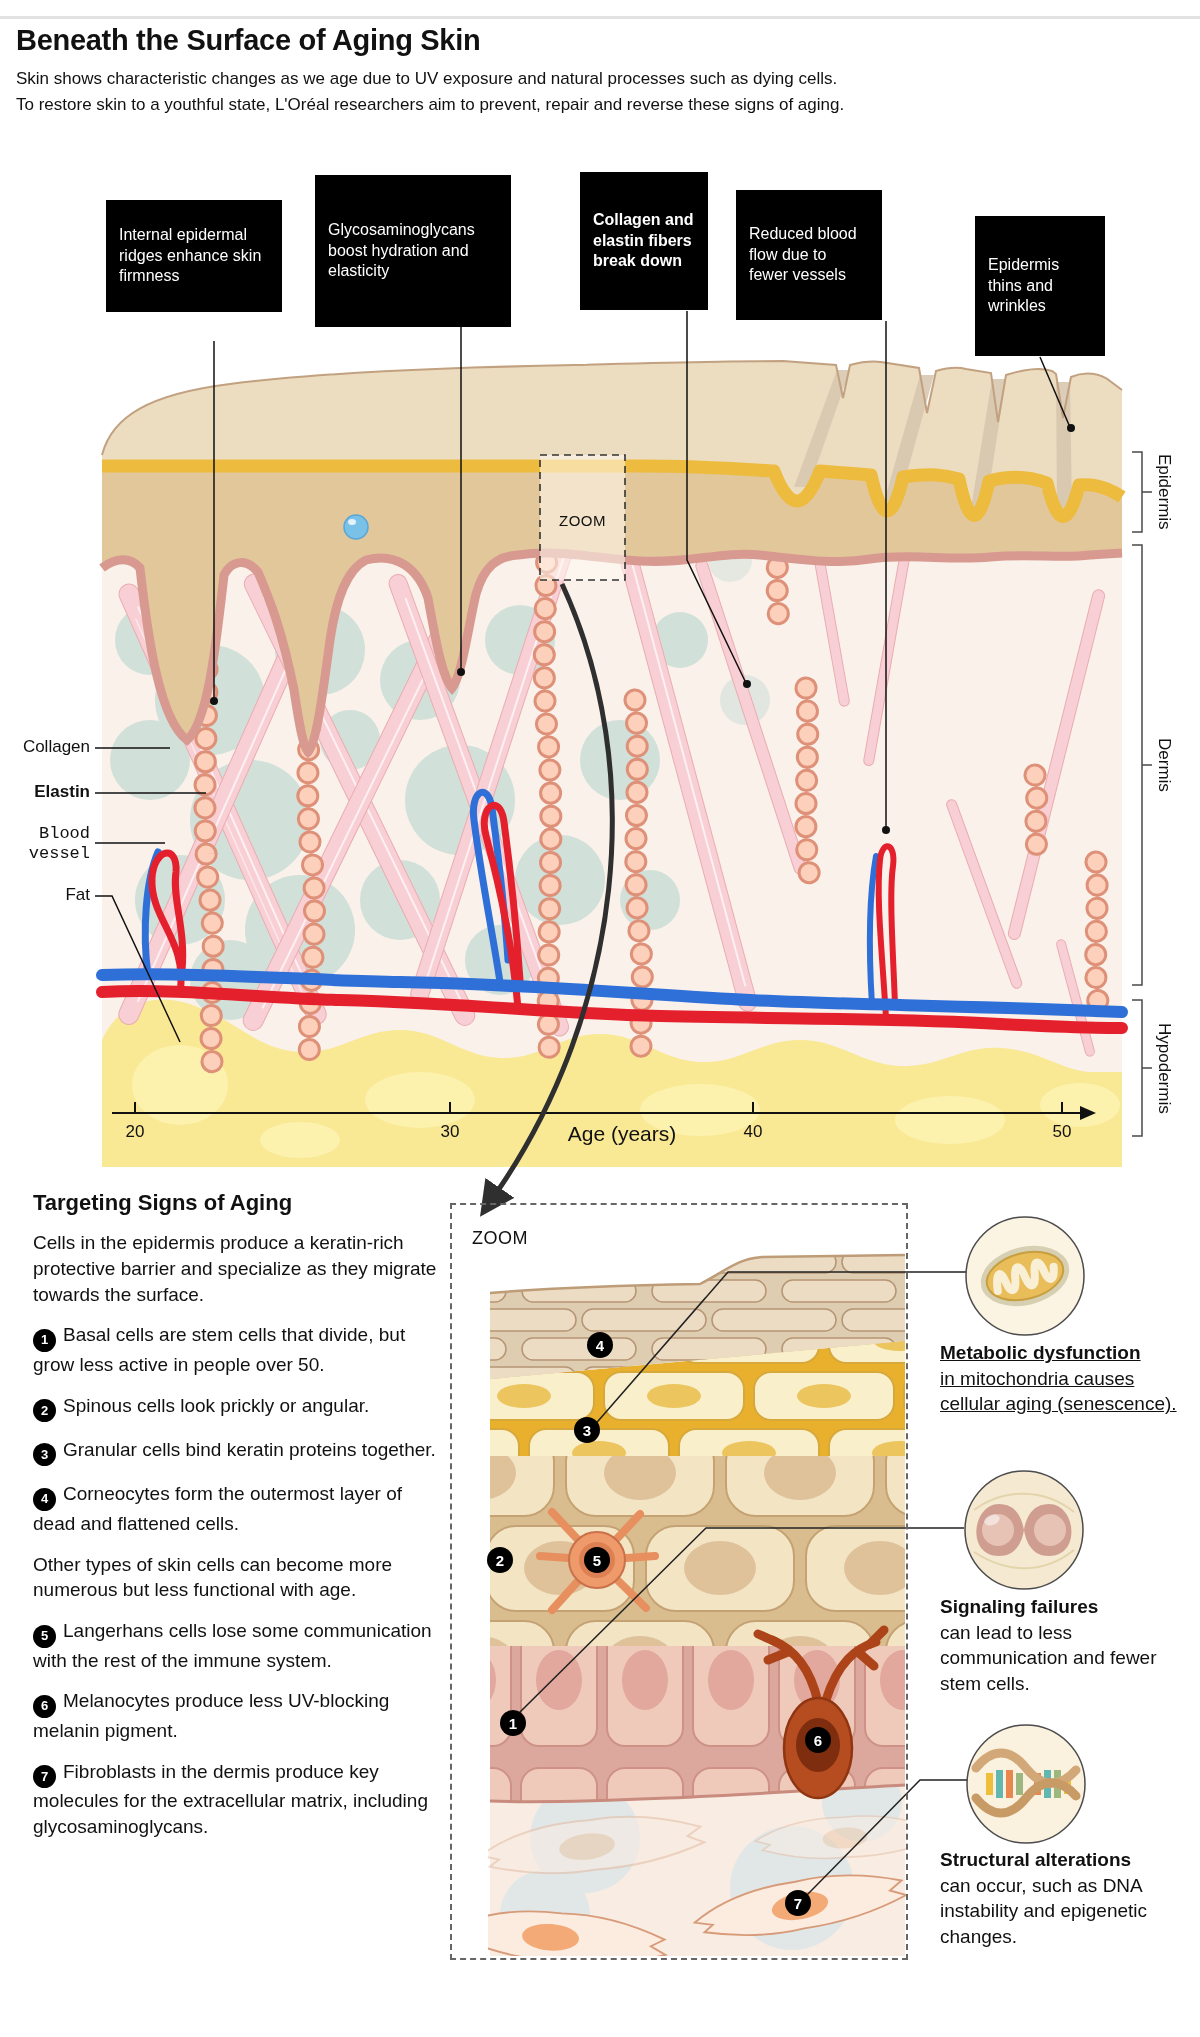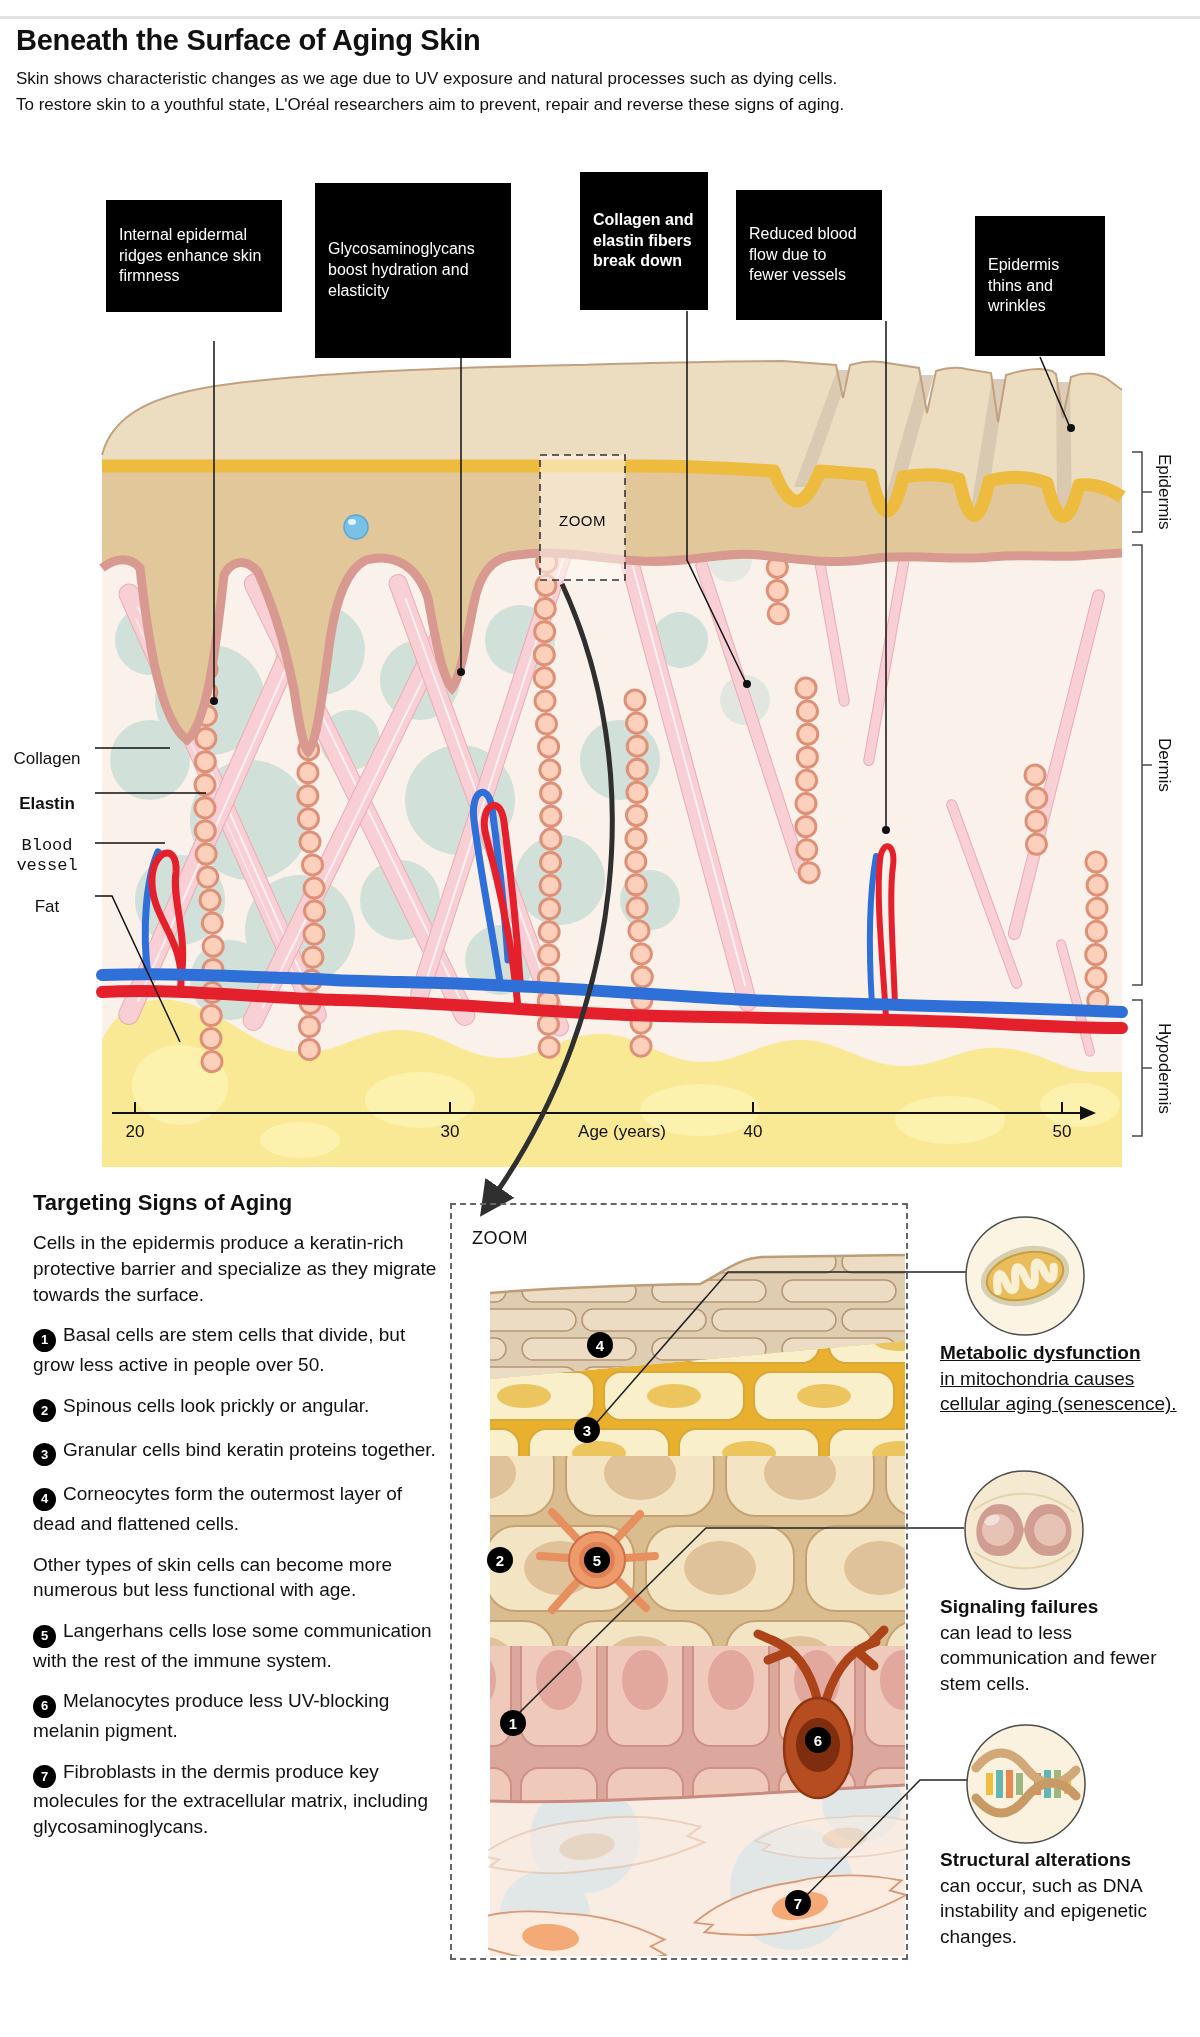--- a/index.html
+++ b/index.html
@@ -3,25 +3,25 @@
 <meta charset="utf-8">
 <style>
   html,body{margin:0;padding:0;background:#fff;}
   body{position:relative;width:1200px;height:2037px;font-family:"Liberation Sans",sans-serif;color:#111;overflow:hidden;}
   #art{position:absolute;left:0;top:0;z-index:1;}
   .txt{position:absolute;z-index:3;}
   .rule{position:absolute;left:0;top:16px;width:1200px;height:3px;background:#e2e2e2;z-index:2;}
   .title{left:16px;top:24px;font-size:29px;font-weight:bold;letter-spacing:-0.3px;}
   .intro{left:16px;top:66px;font-size:17px;line-height:1.5;white-space:pre-line;width:1150px;}
   .co{position:absolute;z-index:3;background:#000;color:#fff;font-size:16px;line-height:1.3;display:flex;align-items:center;padding:12px 13px;box-sizing:border-box;}
-  .plabel{position:absolute;z-index:3;width:86px;text-align:center;font-size:17px;line-height:1.15;margin-top:12px;}
+  .plabel{position:absolute;z-index:3;width:86px;text-align:right;font-size:17px;line-height:1.15;}
   .vlabel{position:absolute;z-index:3;writing-mode:vertical-rl;font-size:17px;display:flex;align-items:center;justify-content:center;}
   .zoomlbl{position:absolute;z-index:3;font-weight:normal;letter-spacing:.5px;}
   .tick{position:absolute;z-index:3;font-size:17px;transform:translateX(-50%);}
-  .axlbl{position:absolute;z-index:3;font-size:17px;transform:translateX(-50%);}
+  .axlbl{position:absolute;z-index:3;font-size:21px;transform:translateX(-50%);}
   .badge{position:absolute;z-index:4;width:26px;height:26px;background:#000;color:#fff;border-radius:50%;display:flex;align-items:center;justify-content:center;font-size:15px;font-weight:bold;transform:translate(-50%,-50%);}
   .col{position:absolute;left:33px;top:1190px;width:404px;z-index:3;}
   .col h2{font-size:22px;font-weight:bold;margin:0 0 14px 0;}
   .col p{font-size:19px;line-height:1.36;margin:0 0 15px 0;}
   .nb{display:inline-flex;width:23px;height:23px;background:#000;color:#fff;border-radius:50%;align-items:center;justify-content:center;font-size:13px;font-weight:bold;margin-right:7px;vertical-align:-3px;}
   .nb:empty{display:none;}
   .cap{position:absolute;left:940px;width:254px;z-index:3;font-size:19px;line-height:1.35;}
   .cap b{display:block;font-weight:bold;}
   .panel-border{position:absolute;left:450px;top:1203px;width:458px;height:757px;border:2px dashed #666;box-sizing:border-box;z-index:2;}
 </style>
@@ -364,21 +364,21 @@
 </svg>
 
 <div class="rule"></div>
 <div class="txt title">Beneath the Surface of Aging Skin</div>
 <div class="txt intro">Skin shows characteristic changes as we age due to UV exposure and natural processes such as dying cells.
 To restore skin to a youthful state, L'Oréal researchers aim to prevent, repair and reverse these signs of aging.</div>
 
 <div class="co" style="left:106px;top:200px;width:176px;height:112px;">
     <span>Internal epidermal ridges enhance skin firmness</span>
   </div>
-<div class="co" style="left:315px;top:175px;width:196px;height:175px;margin-top:8px;">
+<div class="co" style="left:315px;top:175px;width:196px;height:152px;">
     <span>Glycosaminoglycans boost hydration and elasticity</span>
   </div>
 <div class="co" style="left:580px;top:172px;width:128px;height:138px;font-weight:bold;">
     <span>Collagen and elastin fibers break down</span>
   </div>
 <div class="co" style="left:736px;top:190px;width:146px;height:130px;">
     <span>Reduced blood flow due to fewer vessels</span>
   </div>
 <div class="co" style="left:975px;top:216px;width:130px;height:140px;">
     <span>Epidermis thins and wrinkles</span>

